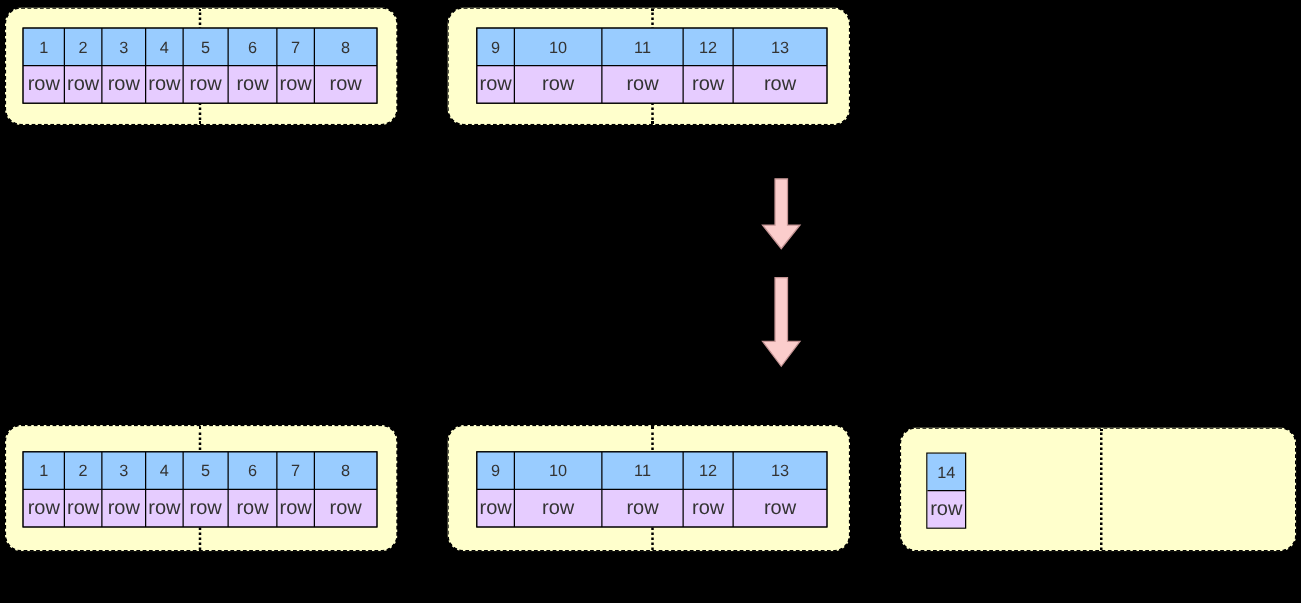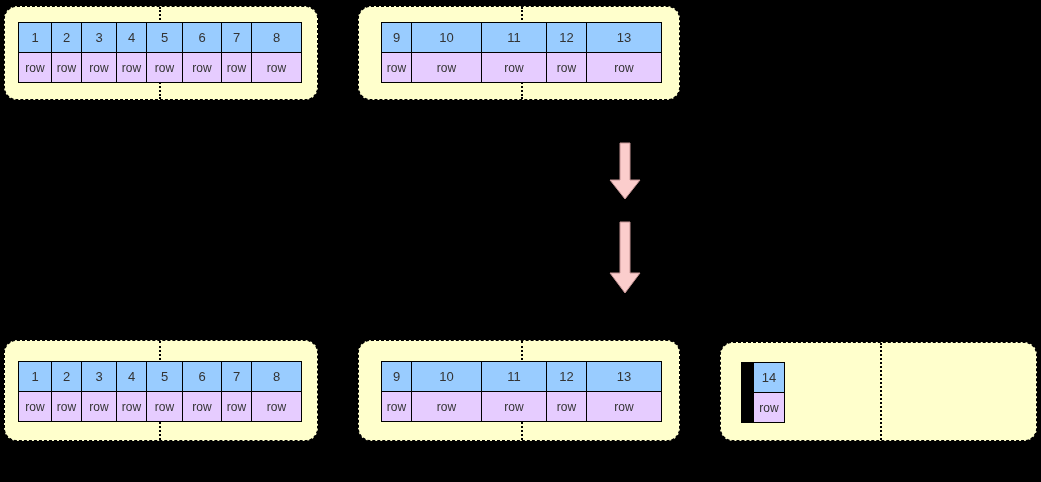--- a/index.html
+++ b/index.html
@@ -50,21 +50,21 @@
     align-items: center;
     justify-content: center;
     color: var(--text-color, #333);
   }
   .cell.key {
     background: var(--key-fill, #99ccff);
     font-size: 13px;
   }
   .cell.row {
     background: var(--row-fill, #e6ccff);
-    font-size: 12px;
+    font-size: 16px;
   }
   .arrows-svg {
     position: absolute;
     left: 605px;
     top: 140px;
     width: 40px;
     height: 160px;
   }
   .arrow-shape {
     fill: var(--arrow-fill, #fbcdcc);
@@ -206,20 +206,20 @@
         <div class="col" style="width: 74px;">
           <div class="cell key">13</div>
           <div class="cell row">row</div>
         </div>
       </div>
     </section>
 
   <section class="page-box" style="left:720px; top:342px; width:317px; height:99px;">
   <div class="midline" style="left: 159px;"></div>
       <div class="cells" style="left: 20px; top: 19px;">
-        <div class="col" style="width: 30px; padding-left: 12px;">
+        <div class="col" style="width: 30px;">
           <div class="cell key">14</div>
           <div class="cell row">row</div>
         </div>
       </div>
     </section>
 
 </div>
 
 </body></html>

